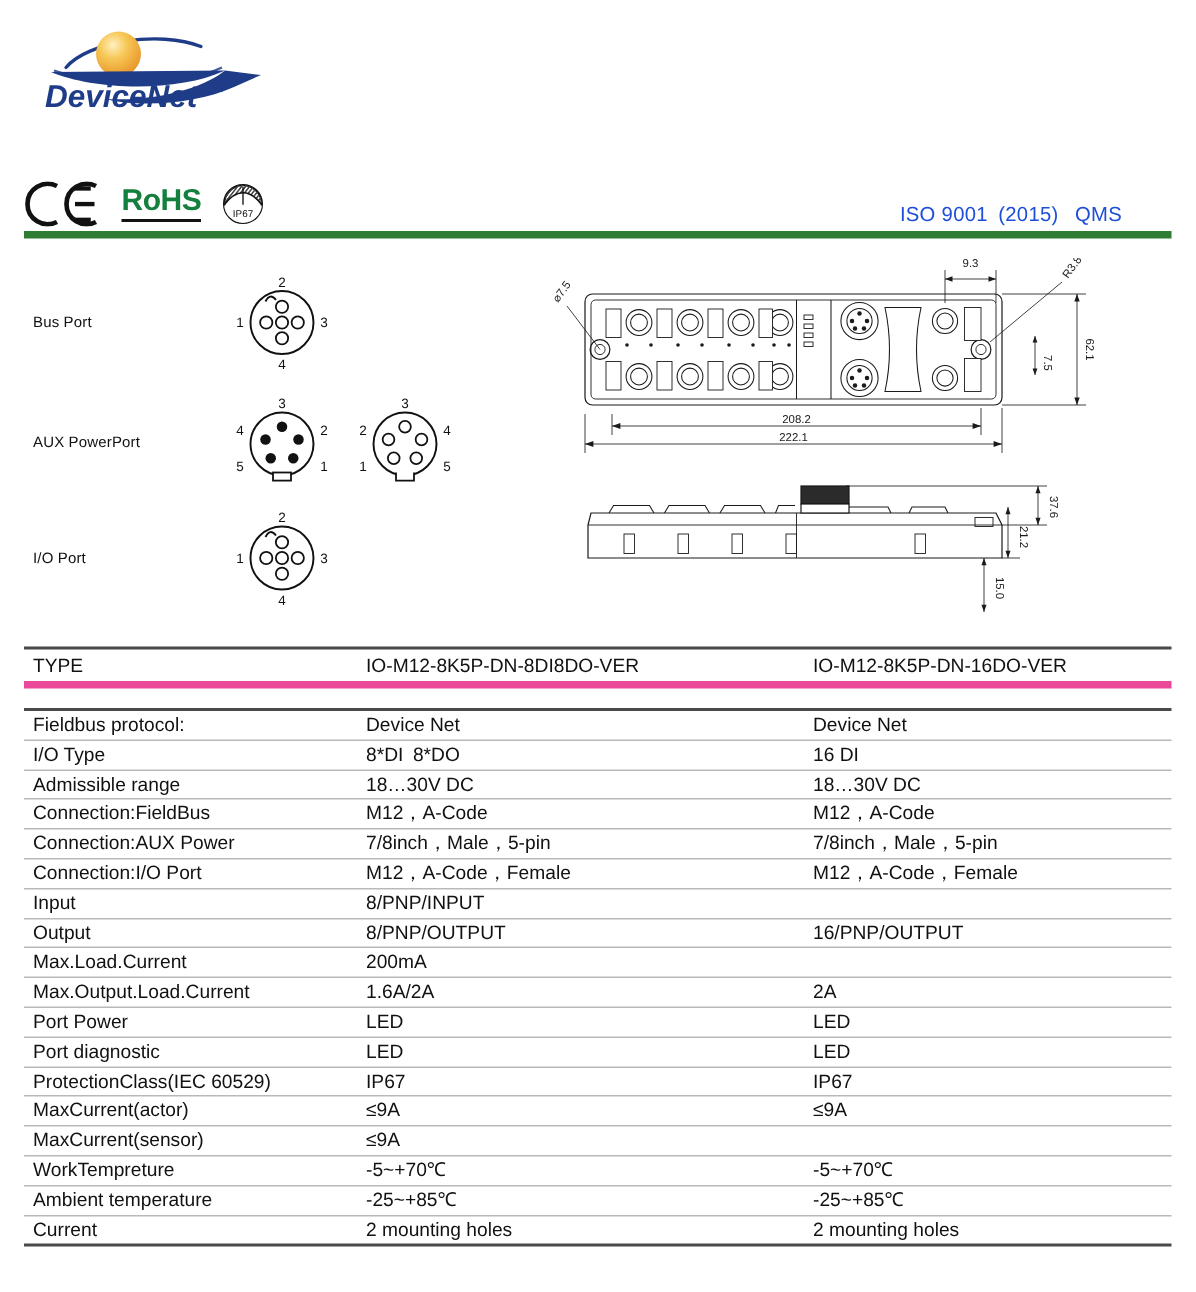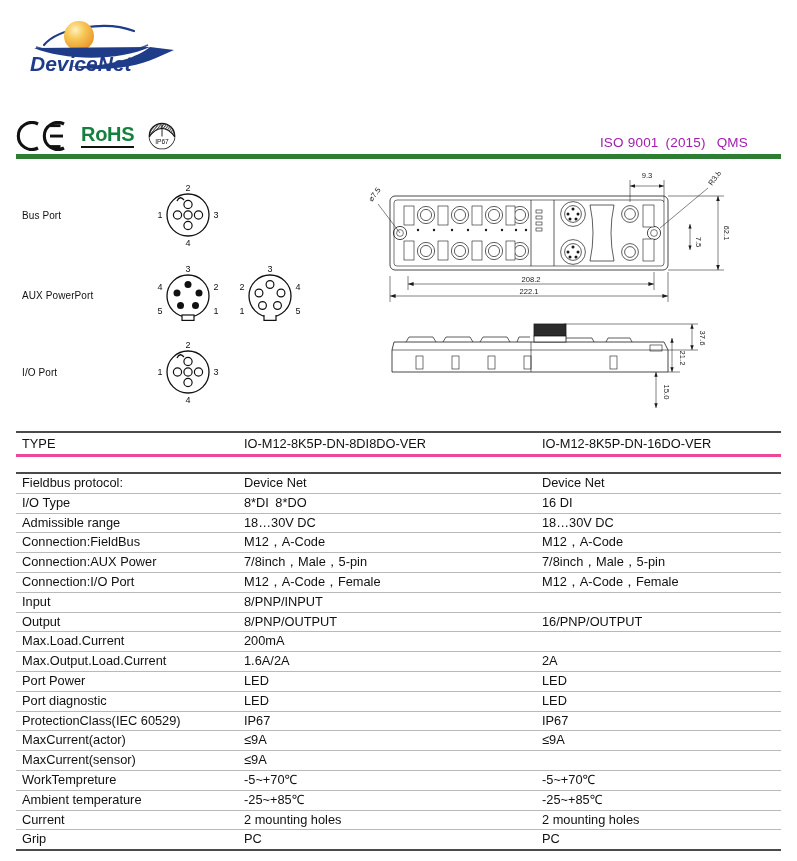--- a/index.html
+++ b/index.html
@@ -19,21 +19,21 @@
   
   #cert-row{position:absolute;left:16px;top:118px;height:36px;display:flex;align-items:center;gap:13px;}
   .ce-mark{display:block;}
   .rohs-wrap{display:flex;flex-direction:column;align-items:center;}
   .rohs-text{font-size:20px;font-weight:bold;letter-spacing:-0.3px;line-height:1;color:#15803d;}
   .rohs-rule{width:100%;height:2.5px;background:#111;margin-top:2px;}
   .ip-badge{display:block;}
 
   #iso-text{
     position:absolute;right:49px;top:135px;
-    font-size:13.5px;color:#a21caf;white-space:nowrap;letter-spacing:0.2px;
+    font-size:13.5px;color:#1d4ed8;white-space:nowrap;letter-spacing:0.2px;
   }
 
   #green-bar{position:absolute;left:16px;top:154px;width:765px;height:5px;background:#2e7d32;}
 
   
   .port-label{position:absolute;font-size:10px;color:#111;letter-spacing:0.1px;}
   #lbl-bus{left:22px;top:210px;}
   #lbl-aux{left:22px;top:290px;}
   #lbl-io{left:22px;top:367px;}
 
@@ -57,21 +57,21 @@
     padding:0 0 0 6px;
     height:18.8px;line-height:18.8px;
     border-bottom:1px solid #b9b9b9;
     overflow:hidden;white-space:nowrap;
     vertical-align:middle;
   }
   .col-a{width:222px;}
   .col-b{width:298px;}
   .col-c{width:245px;}
 
-  #type-table tr.type-row td{border-top:2px solid #4a4a4a;border-bottom:3px solid #ec4899;height:21px;line-height:21px;margin-top:20px;}
+  #type-table tr.type-row td{border-top:2px solid #4a4a4a;border-bottom:5px solid #ec4899;height:21px;line-height:21px;margin-top:20px;}
   #spec-table tr:first-child td{border-top:2px solid #4a4a4a;}
   #spec-table tr:last-child td{border-bottom:2px solid #4a4a4a;}
 </style>
 </head>
 <body>
 
 <div id="logo-block">
   <svg width="180" height="62" viewBox="0 0 180 62">
     <defs>
       <radialGradient id="sph" cx="38%" cy="30%" r="72%">
@@ -491,19 +491,14 @@
       <tr>
         <td>Ambient temperature</td>
         <td>-25~+85℃</td>
         <td>-25~+85℃</td>
       </tr>
       <tr>
         <td>Current</td>
         <td>2 mounting holes</td>
         <td>2 mounting holes</td>
       </tr>
-      <tr>
-        <td>Grip</td>
-        <td>PC</td>
-        <td>PC</td>
-      </tr>
     </tbody>
 </table>
 
 </body></html>

